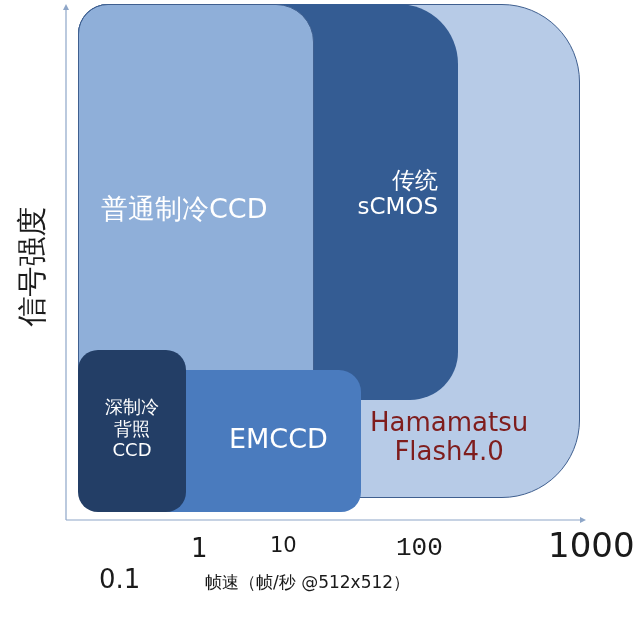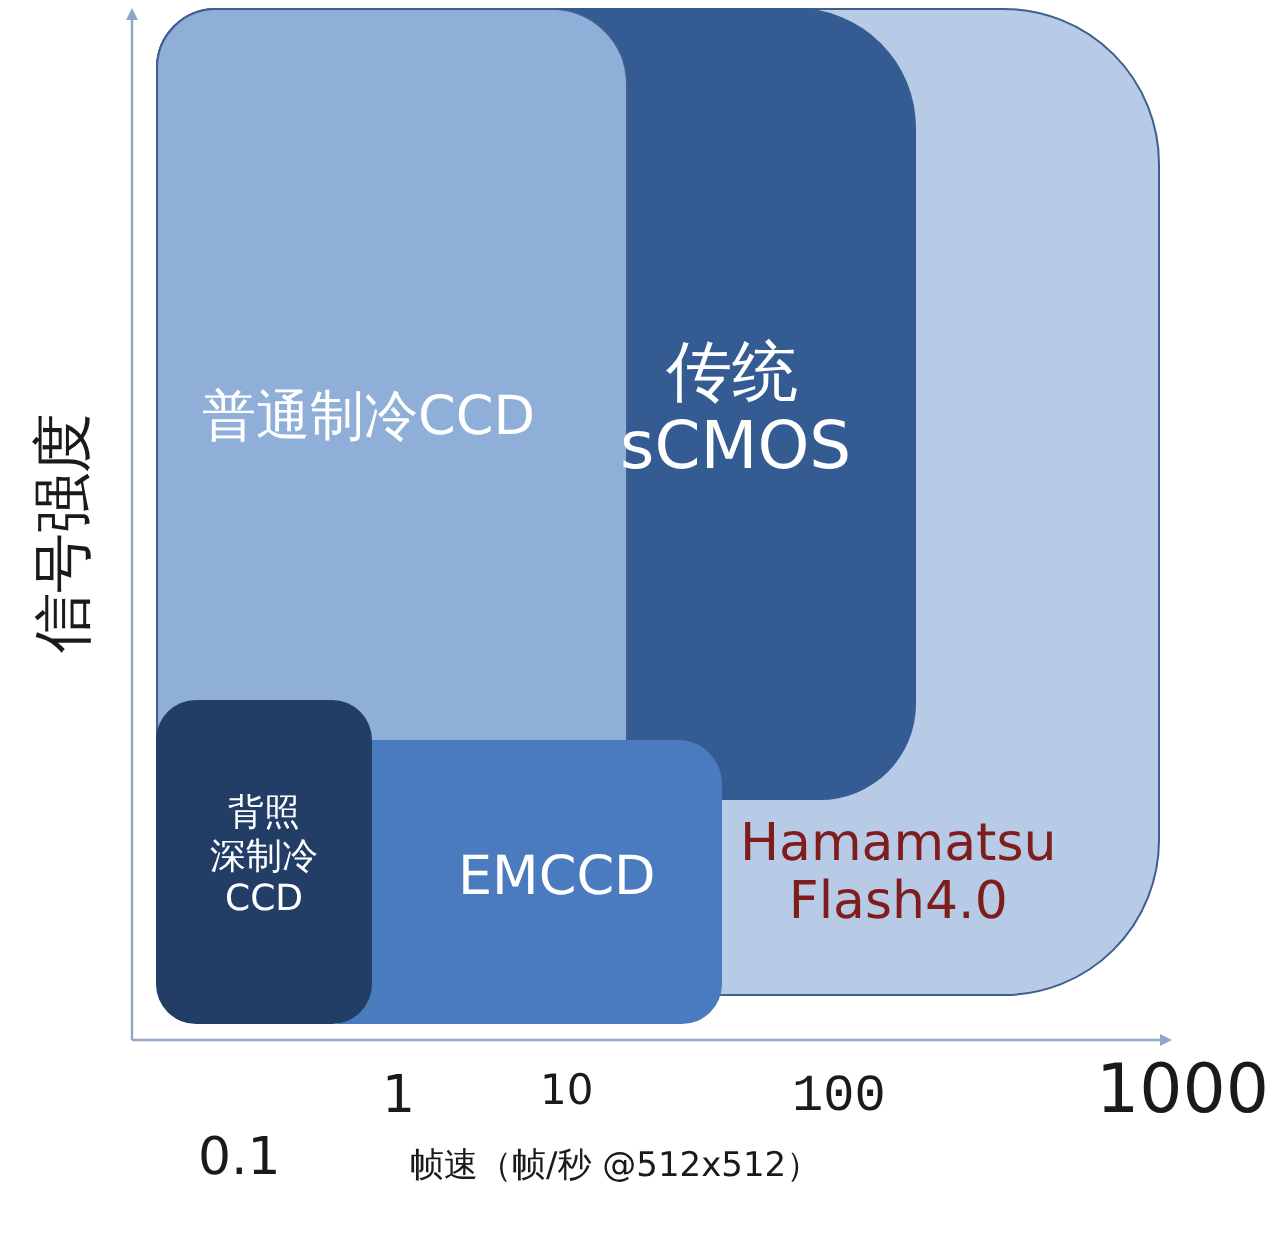--- a/index.html
+++ b/index.html
@@ -24,35 +24,35 @@
 <div class="shape" style="left:78px;top:4px;width:380px;height:396px;background:#345c93;border-radius:30px 60px 48px 30px;"></div>
 
 <div class="shape" style="left:78px;top:4px;width:236px;height:412px;background:#8fafd9;border:1.2px solid #3f5f8f;border-radius:30px 38px 38px 30px;"></div>
 
 <div class="shape" style="left:150px;top:370px;width:211px;height:142px;background:#4a7bbe;border-radius:0 22px 20px 20px;"></div>
 
 <div class="shape" style="left:78px;top:350px;width:108px;height:162px;background:#233e66;border-radius:20px 20px 20px 20px;"></div>
 
 <div class="lbl" style="left:101px;top:194px;font-size:27px;">普通制冷CCD</div>
 
-<div class="lbl" style="left:310px;top:168px;font-size:33px;text-align:center;width:112px;">
+<div class="lbl" style="left:326px;top:168px;font-size:23px;text-align:right;width:112px;">
   <div>传统</div>
   <div>sCMOS</div>
 </div>
 
 <div class="lbl" style="left:370px;top:408px;font-size:26px;color:#7f1d1d;">
   <div>Hamamatsu</div>
   <div>Flash4.0</div>
 </div>
 
 <div class="lbl" style="left:202px;top:424px;font-size:27px;margin-left:27px;">EMCCD</div>
 
 <div class="lbl" style="left:86px;top:396px;width:92px;font-size:18px;text-align:center;line-height:1.2;">
+  <div>深制冷</div>
   <div>背照</div>
-  <div>深制冷</div>
   <div>CCD</div>
 </div>
 
 <div class="axis-text" style="left:-38px;top:246px;font-size:30px;transform:rotate(-90deg);transform-origin:center;width:140px;text-align:center;">信号强度</div>
 
 <div class="axis-text" style="left:99px;top:564px;font-size:26px;">0.1</div>
 <div class="axis-text" style="left:191px;top:533px;font-size:26px;">1</div>
 <div class="axis-text" style="left:270px;top:533px;font-size:21px;">10</div>
 <div class="axis-text" style="left:396px;top:533px;font-size:26px;font-family:Liberation Mono, monospace;">100</div>
 <div class="axis-text" style="left:548px;top:525px;font-size:34px;">1000</div>

